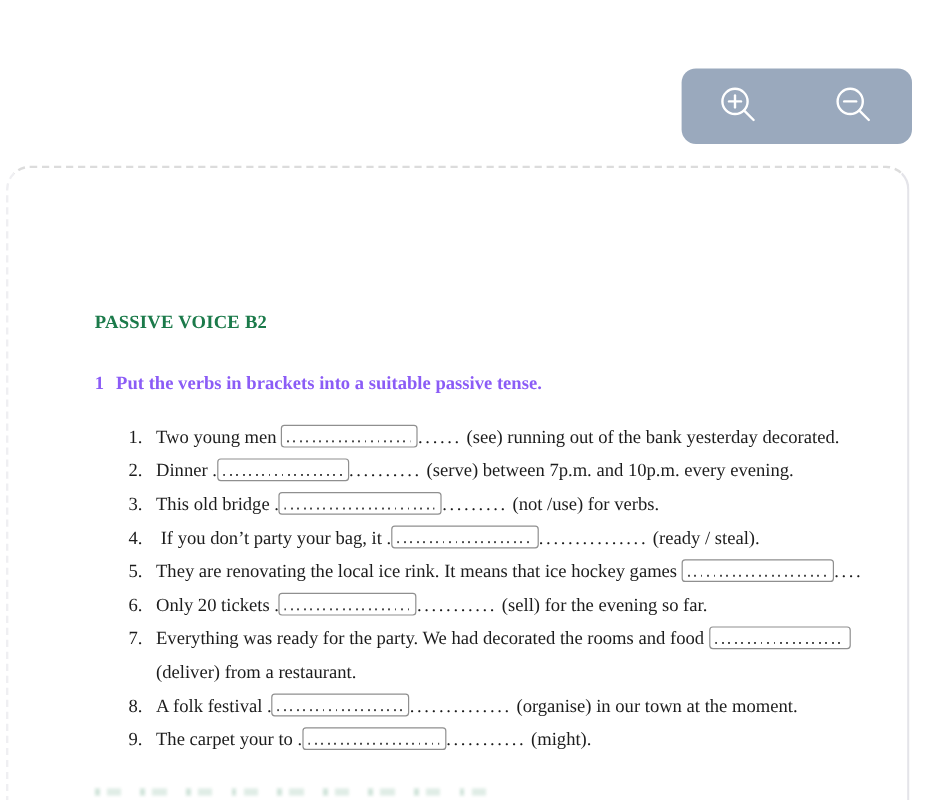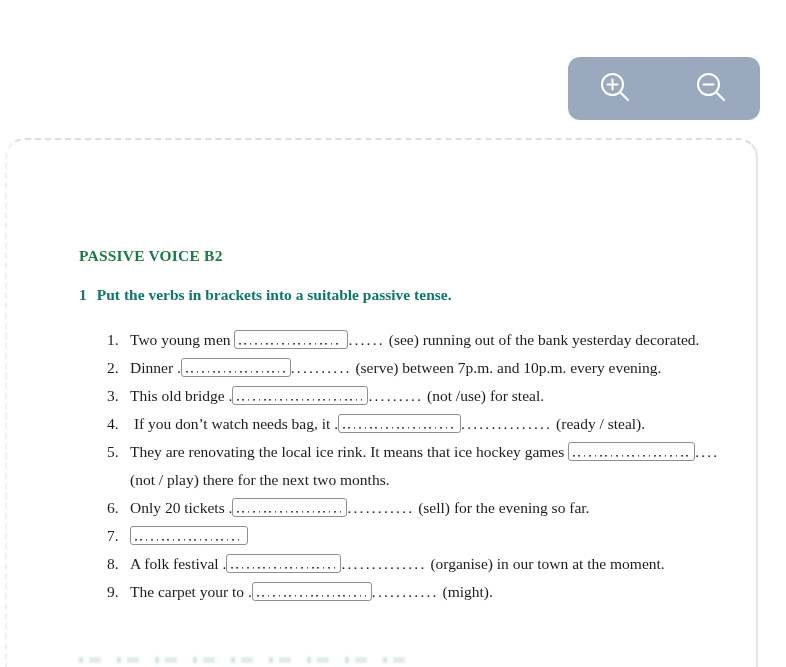--- a/index.html
+++ b/index.html
@@ -26,24 +26,24 @@
     box-sizing:border-box;background:#ffffff;
     border-top:2px dashed #dcdcdc;
     border-right:2px solid #e4e4e9;
     border-left:2px dashed #efeff2;
     border-radius:20px 20px 0 0;
     padding:106px 14px 0 72px;
     overflow:hidden;
   }
   .doc-title{
     font-size:15.5px;font-weight:bold;color:#1b7a4a;
-    line-height:20px;letter-spacing:.2px;
+    line-height:20px;letter-spacing:.2px;margin-top:13px;
   }
   .exercise-heading{
-    margin-top:19px;font-size:15.5px;font-weight:bold;color:#0f766e;
+    margin-top:31px;font-size:15.5px;font-weight:bold;color:#8b5cf6;
     line-height:20px;
     font-family:Liberation Serif, serif;
   }
   .exercise-heading .h-num{margin-right:10px;}
   .exercise-list{margin-top:21px;margin-left:28px;}
   .row{display:flex;font-size:15.5px;line-height:28px;}
   .num{flex:none;width:23px;}
   .body{flex:1;white-space:pre-wrap;}
   .dots{letter-spacing:2.2px;}
   .blank{
@@ -98,37 +98,37 @@
       <div class="row">
         <span class="num">1.</span>
         <span class="body"><span class="txt">Two young men </span><span class="blank" style="width: 114px;"></span><span class="dots">......</span><span class="txt"> (see) running out of the bank yesterday decorated.</span></span>
       </div>
       <div class="row">
         <span class="num">2.</span>
         <span class="body"><span class="txt">Dinner .</span><span class="blank" style="width: 110px;"></span><span class="dots">..........</span><span class="txt"> (serve) between 7p.m. and 10p.m. every evening.</span></span>
       </div>
       <div class="row">
         <span class="num">3.</span>
-        <span class="body"><span class="txt">This old bridge .</span><span class="blank" style="width: 136px;"></span><span class="dots">.........</span><span class="txt"> (not /use) for steal.</span></span>
+        <span class="body"><span class="txt">This old bridge .</span><span class="blank" style="width: 136px;"></span><span class="dots">.........</span><span class="txt"> (not /use) for verbs.</span></span>
       </div>
       <div class="row">
         <span class="num">4.</span>
-        <span class="body"><span class="txt"> If you don’t watch needs bag, it .</span><span class="blank" style="width: 123px;"></span><span class="dots">...............</span><span class="txt"> (ready / steal).</span></span>
+        <span class="body"><span class="txt"> If you don’t party your bag, it .</span><span class="blank" style="width: 123px;"></span><span class="dots">...............</span><span class="txt"> (ready / steal).</span></span>
       </div>
       <div class="row">
         <span class="num">5.</span>
-        <span class="body"><span class="txt">They are renovating the local ice rink. It means that ice hockey games </span><span class="blank" style="width: 127px;"></span><span class="dots">....</span><br><span class="txt">(not / play) there for the next two months.</span></span>
+        <span class="body"><span class="txt">They are renovating the local ice rink. It means that ice hockey games </span><span class="blank" style="width: 127px;"></span><span class="dots">....</span><br></span>
       </div>
       <div class="row">
         <span class="num">6.</span>
         <span class="body"><span class="txt">Only 20 tickets .</span><span class="blank" style="width: 115px;"></span><span class="dots">...........</span><span class="txt"> (sell) for the evening so far.</span></span>
       </div>
       <div class="row">
         <span class="num">7.</span>
-        <span class="body"><span class="blank" style="width: 118px;"></span><br></span>
+        <span class="body"><span class="txt">Everything was ready for the party. We had decorated the rooms and food </span><span class="blank" style="width: 118px;"></span><br><span class="txt">(deliver) from a restaurant.</span></span>
       </div>
       <div class="row">
         <span class="num">8.</span>
         <span class="body"><span class="txt">A folk festival .</span><span class="blank" style="width: 115px;"></span><span class="dots">..............</span><span class="txt"> (organise) in our town at the moment.</span></span>
       </div>
       <div class="row">
         <span class="num">9.</span>
         <span class="body"><span class="txt">The carpet your to .</span><span class="blank" style="width: 120px;"></span><span class="dots">...........</span><span class="txt"> (might).</span></span>
       </div>
     </div>

